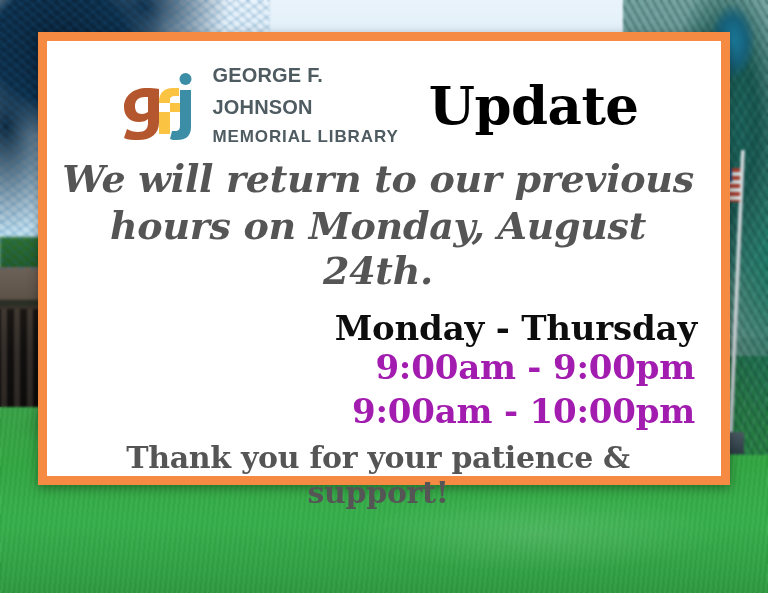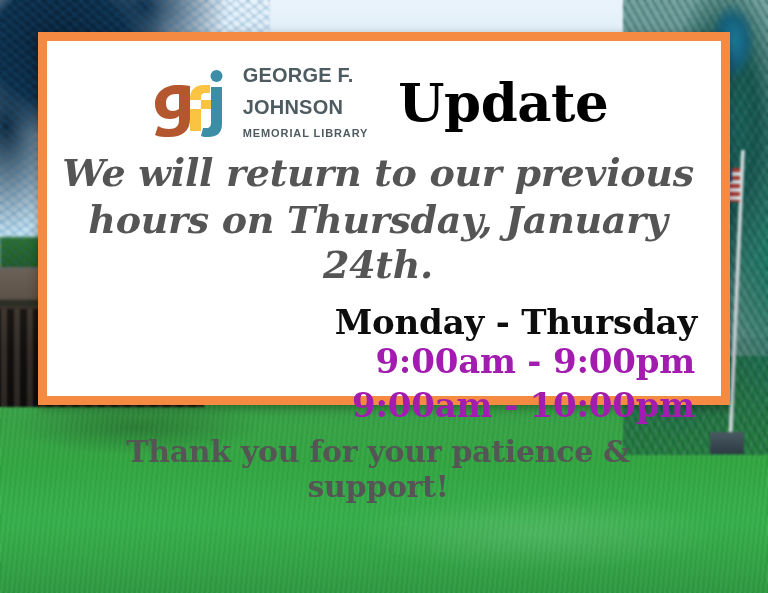--- a/index.html
+++ b/index.html
@@ -179,21 +179,21 @@
     backdrop-filter: blur(1.2px);
     pointer-events: none;
   }
 
   
   .card {
     position: absolute;
     left: 38px;
     top: 32px;
     width: 692px;
-    height: 373px;
+    height: 453px;
     background: #ffffff;
     border: 9px solid #F58A42;
     box-sizing: border-box;
     box-shadow: 0 3px 10px rgba(0,0,0,0.35);
     display: flex;
     flex-direction: column;
     padding: 14px 24px 10px 12px;
   }
 
   
@@ -228,21 +228,21 @@
     letter-spacing: 0.3px;
   }
   .logo-line1, .logo-line2 {
     font-weight: bold;
     font-size: 20px;
     letter-spacing: 0.2px;
   }
   .logo-line2 { margin-top: 12px; }
   .logo-line3 {
     font-weight: bold;
-    font-size: 11px;
+    font-size: 17px;
     letter-spacing: 0.9px;
     margin-top: 11px;
   }
 
   .update-title {
     font-family: "DejaVu Serif", serif;
     font-weight: bold;
     font-size: 53px;
     color: #000000;
     line-height: 1;
@@ -342,21 +342,21 @@
           <span class="logo-line2">JOHNSON</span>
           <span class="logo-line3">MEMORIAL LIBRARY</span>
         </div>
       </div>
 
       <div class="update-title">Update</div>
     </div>
 
     <div class="announce">
       <div>We will return to our previous</div>
-      <div>hours on Thursday, January 24th.</div>
+      <div>hours on Monday, August 24th.</div>
     </div>
 
     <div class="hours">
       <div class="hours-group">
         <div class="hours-label">Monday - Thursday</div>
         <div class="hours-time">9:00am - 9:00pm</div>
       </div>
       <div class="hours-group">
         <div class="hours-time">9:00am - 10:00pm</div>
       </div>

